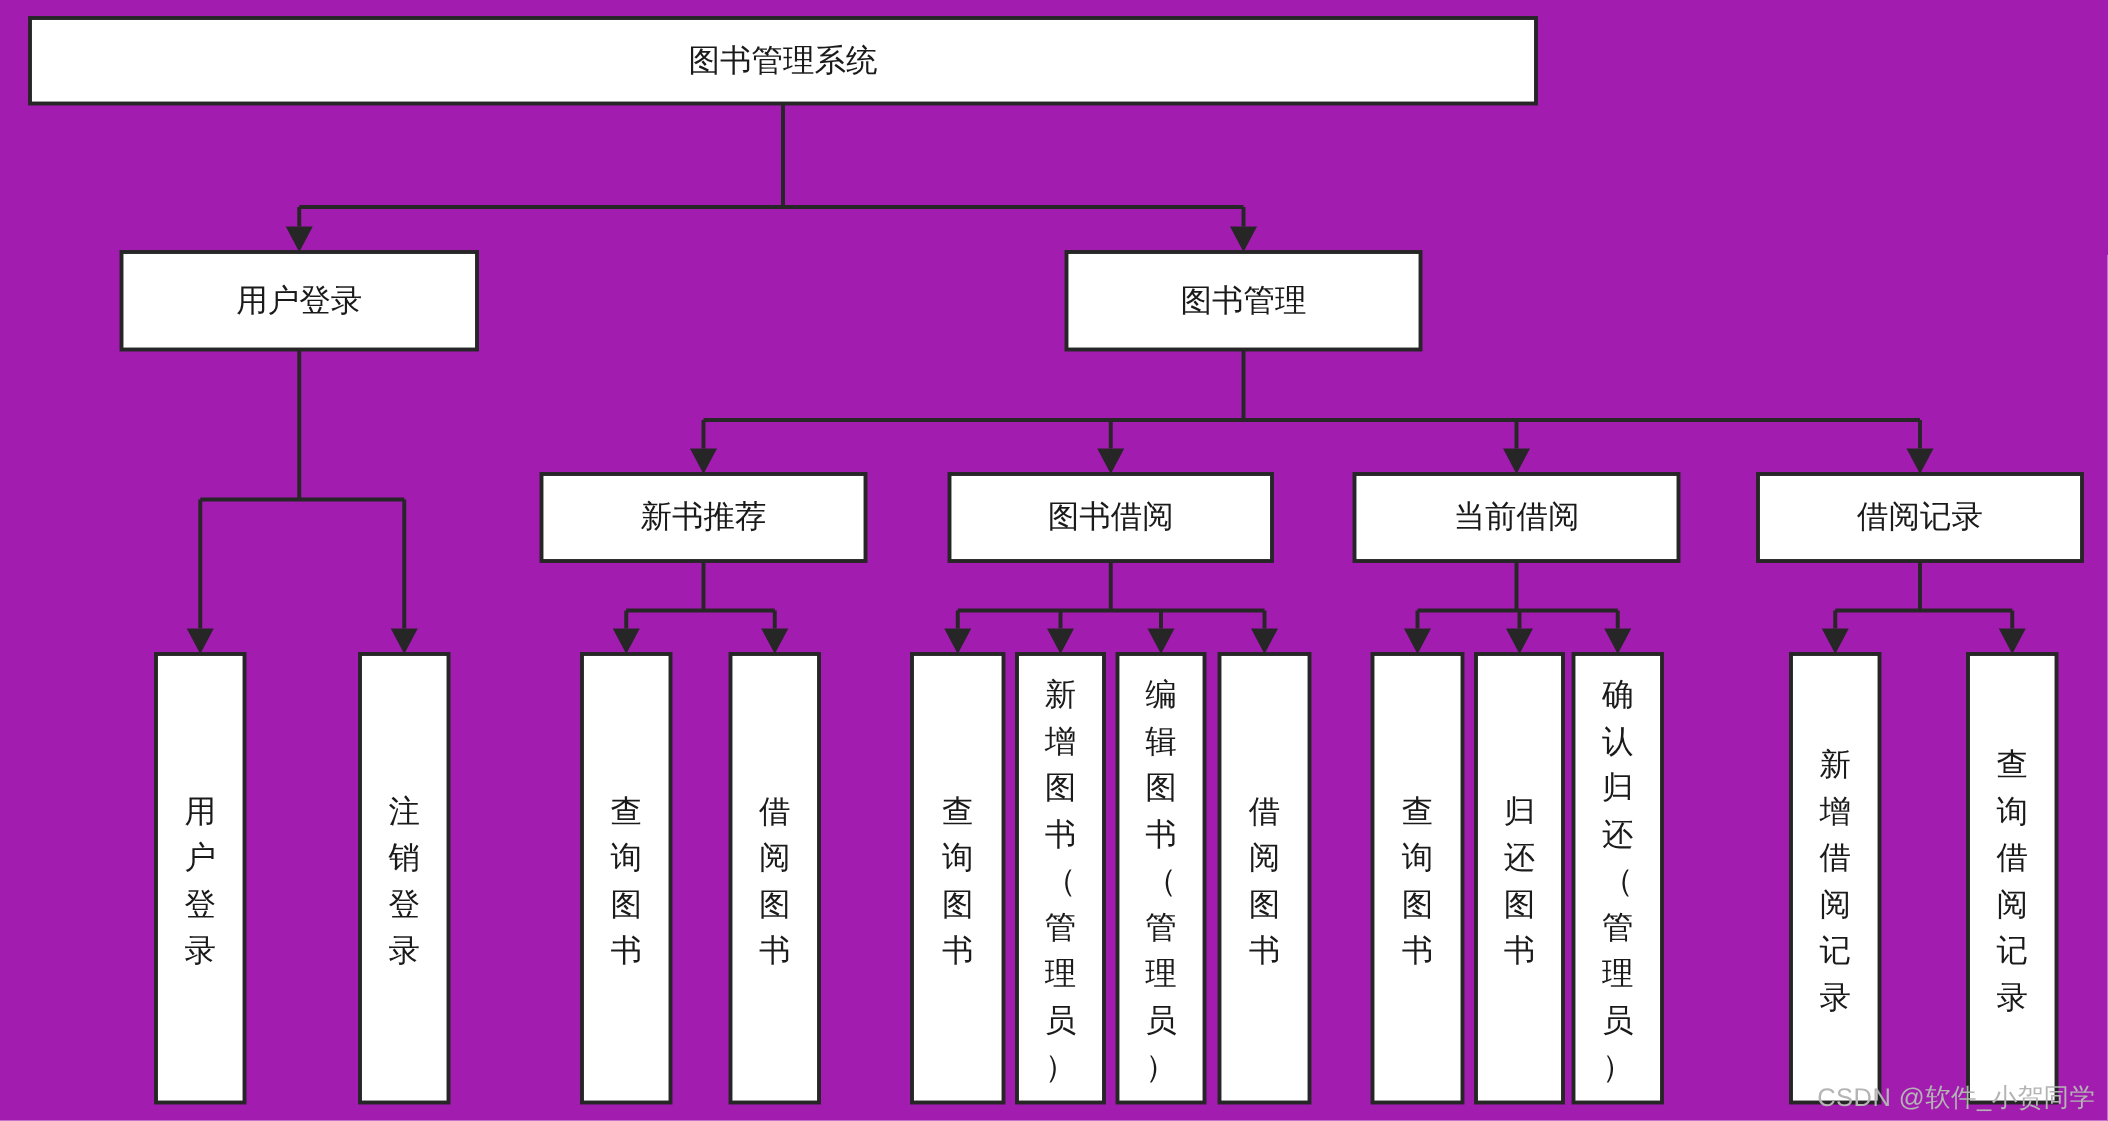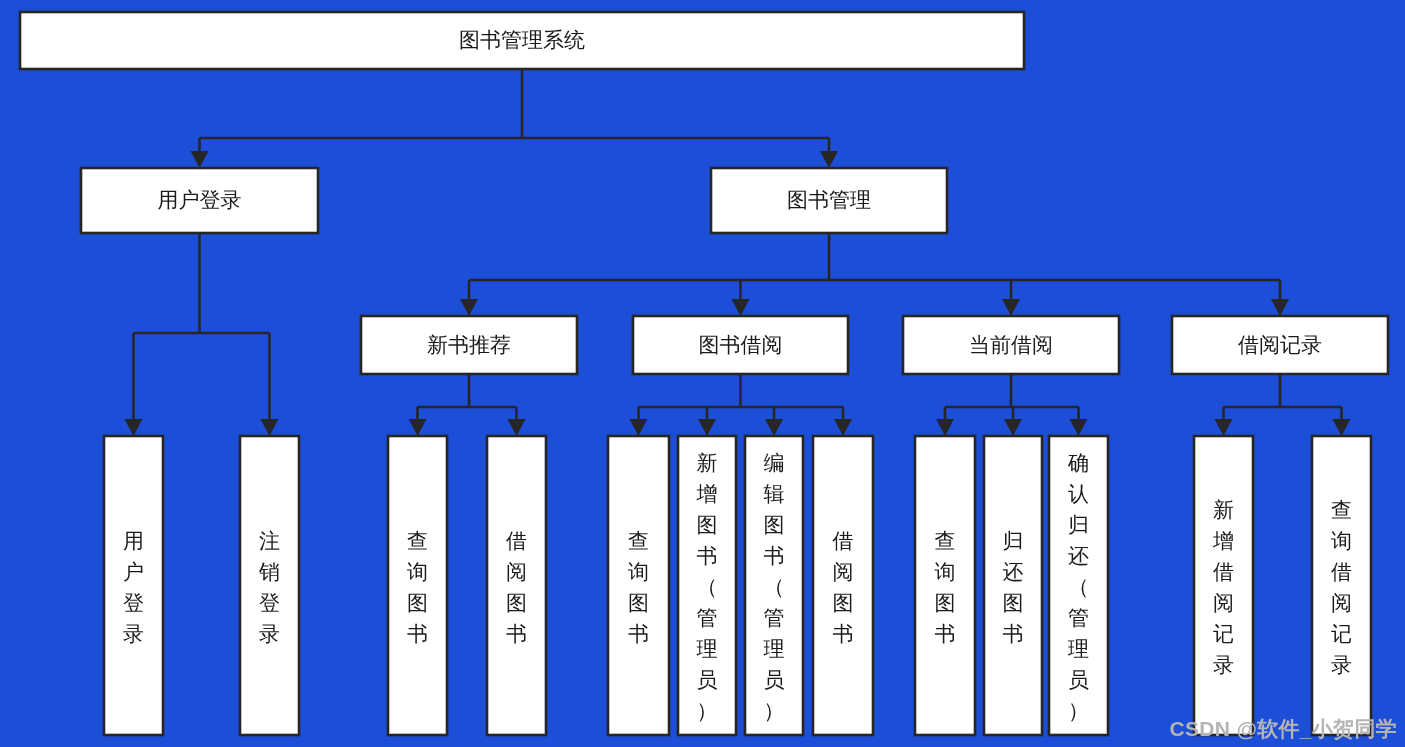--- a/index.html
+++ b/index.html
@@ -11,21 +11,21 @@
   body {
     width: 1405px;
     height: 747px;
     overflow: hidden;
     font-family: "Liberation Sans", "DejaVu Sans", sans-serif;
   }
   #diagram-root {
     position: relative;
     width: 1405px;
     height: 747px;
-    background: #1d4ed8;
+    background: #a21caf;
   }
   svg#diagram-canvas {
     position: absolute;
     top: 0;
     left: 0;
     width: 1405px;
     height: 747px;
     display: block;
   }
   .node-box {
@@ -54,26 +54,25 @@
     fill: #1a1a1a;
     font-family: "Liberation Sans", "DejaVu Sans", sans-serif;
     font-size: 21px;
     text-anchor: middle;
   }
   .watermark {
     position: absolute;
     right: 8px;
     bottom: 4px;
     font-family: "Liberation Sans", "DejaVu Sans", sans-serif;
-    font-size: 21px;
+    font-size: 17px;
     color: #b4b4b4;
     white-space: nowrap;
     user-select: none;
     letter-spacing: 0.3px;
-    font-weight: bold;
   }
 </style>
 </head>
 <body>
 
 <div id="diagram-root">
   <svg id="diagram-canvas" viewBox="0 0 1405 747">
     <g id="connectors-layer">
         <g>
           <line x1="522" y1="69" x2="522" y2="138" class="connector"></line>

